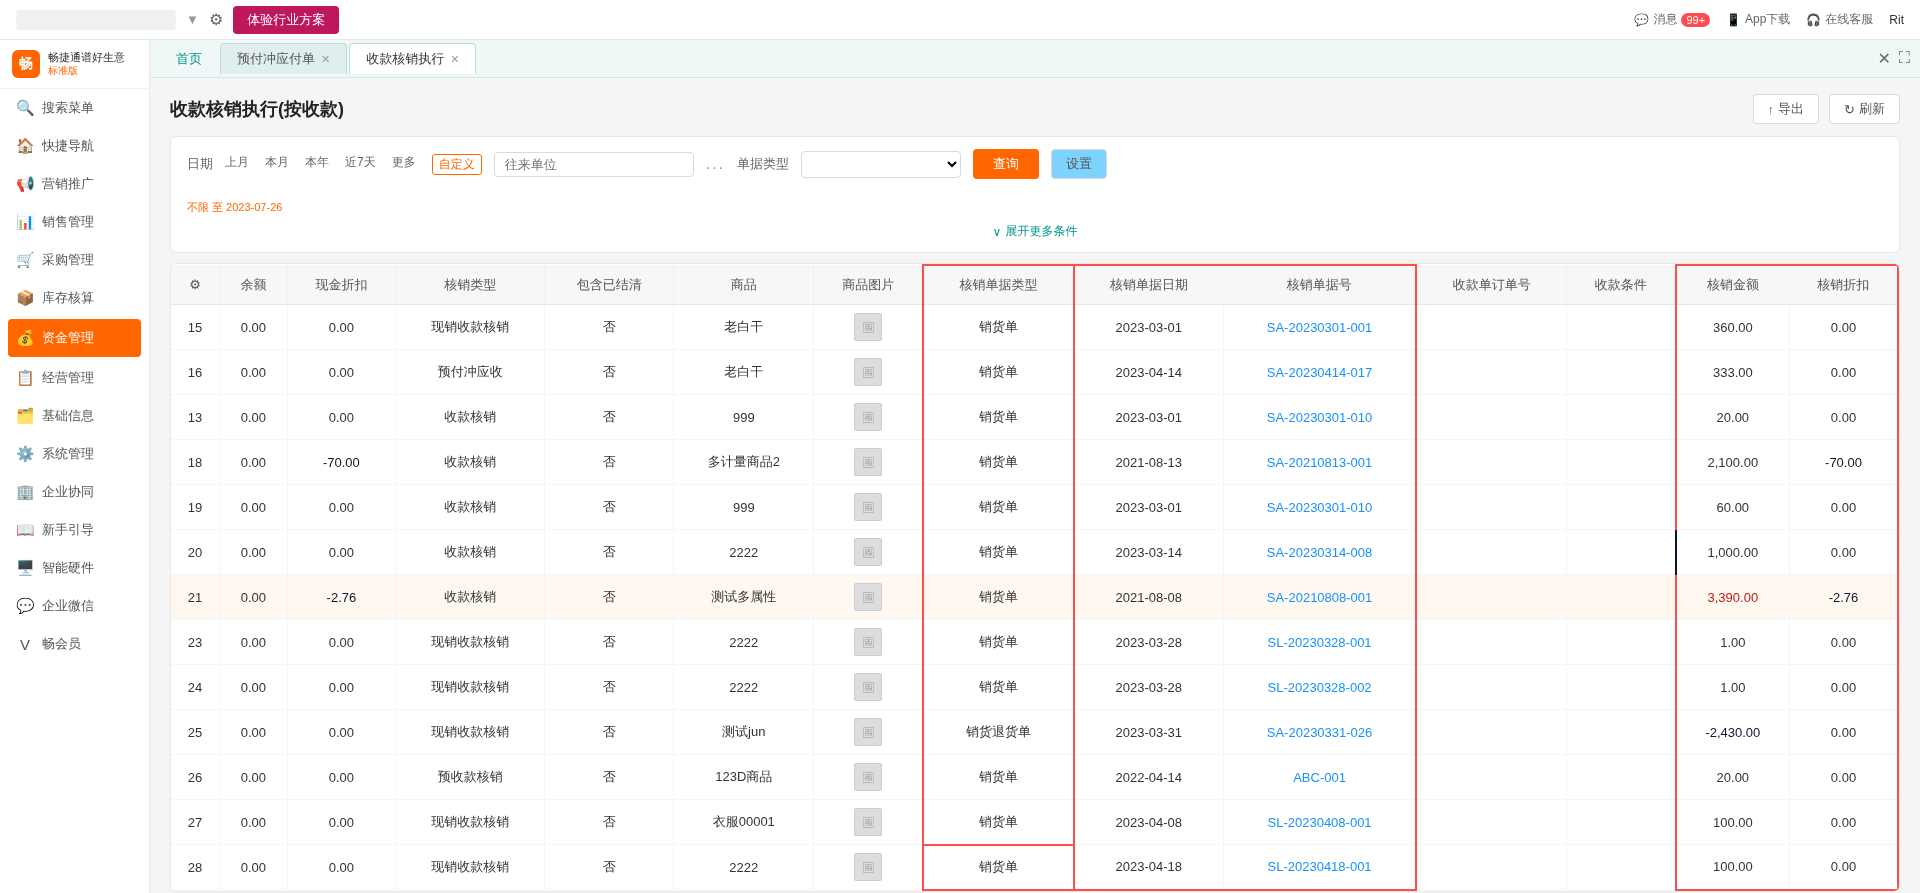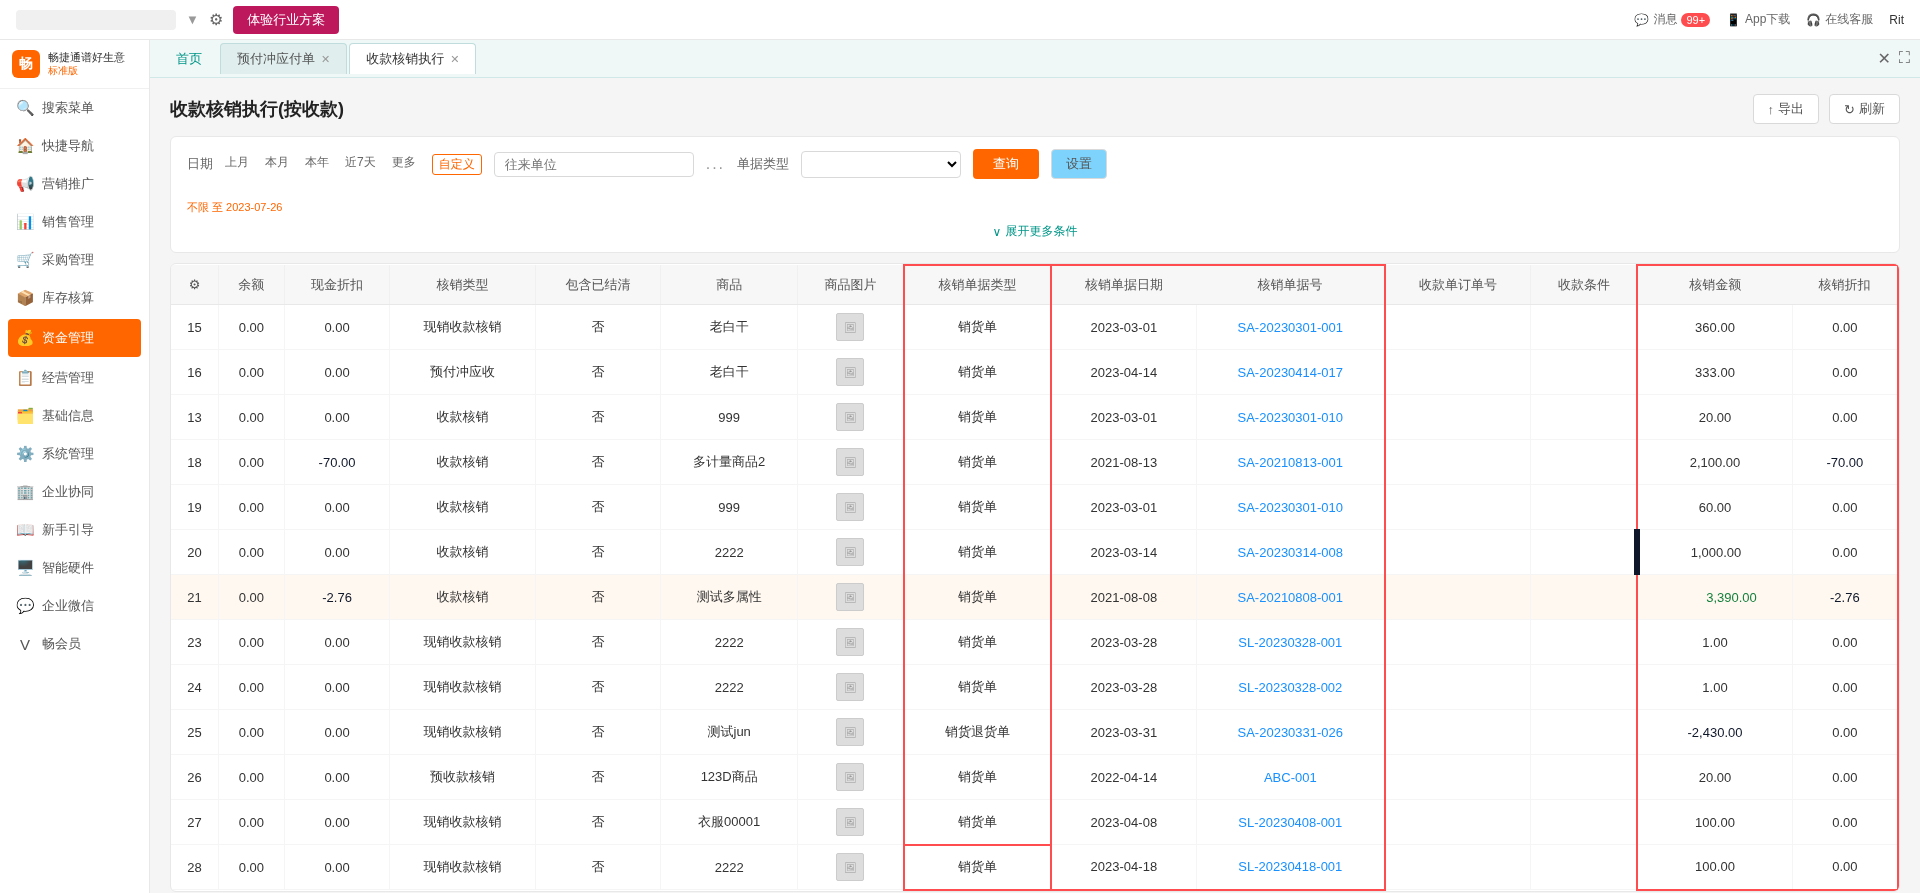--- a/index.html
+++ b/index.html
@@ -208,21 +208,21 @@
     td {
       padding: 8px 8px;
       text-align: center;
       border-bottom: 1px solid #f5f5f5;
       border-right: 1px solid #f5f5f5;
       white-space: nowrap;
     }
     tr.highlighted td { background: #fff8f0; }
     .link-blue { color: #1890ff; cursor: pointer; text-decoration: none; }
     .text-red { color: #0f172a; }
-    .text-orange { color: #15803d; padding-left: 41px; }
+    .text-orange { color: #b91c1c; }
 
     
     .h-scroll { overflow-x: auto; }
   </style>
 </head>
 <body>
 
 <div class="top-bar">
   <div class="top-bar-left">
     <div class="top-bar-search">
@@ -508,21 +508,21 @@
       <td>否</td>
       <td>2222</td>
       <td>
                     <div style="width:28px;height:28px;background:#ddd;border:1px solid #ccc;margin:auto;border-radius:2px;display:flex;align-items:center;justify-content:center;font-size:10px;color:#999;">🖼</div>
                   </td>
       <td style="border-left:2px solid #ff4d4f;border-right:2px solid #ff4d4f;">销货单</td>
       <td style="border-left:2px solid #ff4d4f;">2023-03-14</td>
       <td style="border-right:2px solid #ff4d4f;"><a class="link-blue">SA-20230314-008</a></td>
       <td></td>
       <td></td>
-      <td class="" style="border-left:6px solid #0f172a;">1,000.00</td>
+      <td class="" style="border-left:2px solid #0f172a;">1,000.00</td>
       <td class="" style="border-right:2px solid #ff4d4f;">0.00</td>
     </tr>
                 <tr class="highlighted">
       <td>21</td>
       <td>0.00</td>
       <td class="text-red">-2.76</td>
       <td>收款核销</td>
       <td>否</td>
       <td>测试多属性</td>
       <td>

